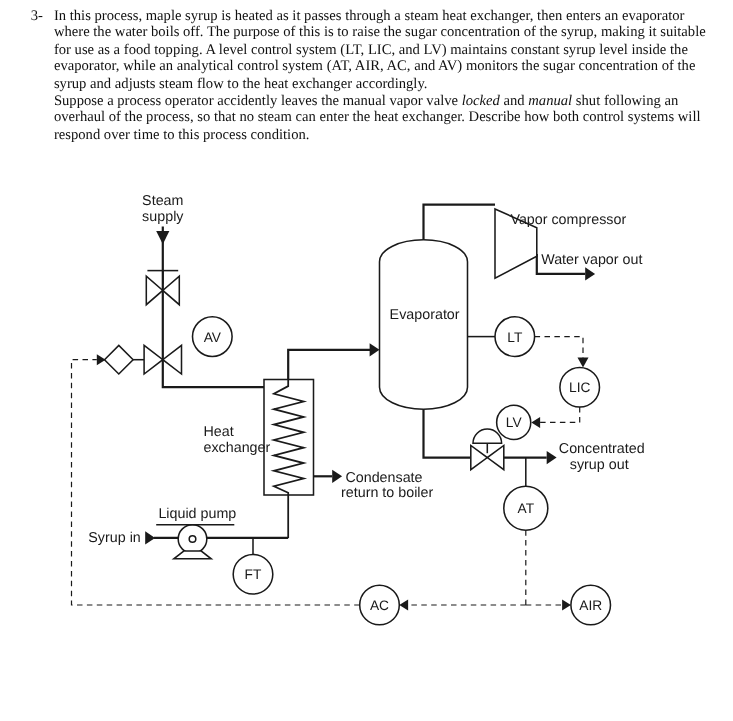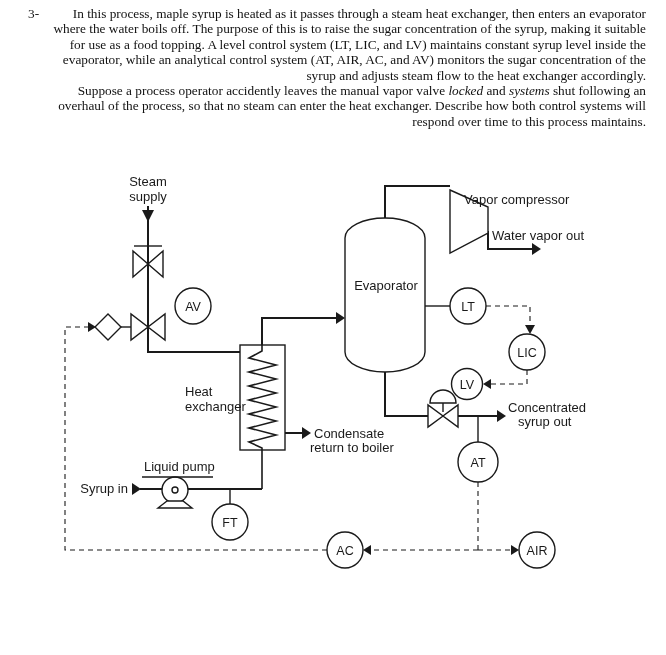--- a/index.html
+++ b/index.html
@@ -2,21 +2,21 @@
 <html><head>
 <meta charset="utf-8">
 <style>
   html,body{margin:0;padding:0;background:#fff;}
   .page{position:relative;width:666px;height:655px;background:#fff;overflow:hidden;
         font-family:"Liberation Serif", serif;color:#111;}
   .question{position:absolute;left:28px;top:6px;width:618px;display:flex;
             font-size:13.3px;line-height:15.4px;}
   .qnum{width:21px;flex:none;}
   .qbody{flex:1;}
-  .qbody p{margin:0;text-align:right;}
+  .qbody p{margin:0;}
   .qbody em{}
   svg{position:absolute;left:0;top:0;}
   .pipe{stroke:#1a1a1a;stroke-width:2;fill:none;}
   .thin{stroke:#1a1a1a;stroke-width:1.4;fill:none;}
   .coil{stroke:#1a1a1a;stroke-width:1.6;fill:none;}
   .sig{stroke:#1a1a1a;stroke-width:1.1;fill:none;stroke-dasharray:5 4;}
   .body-shape{stroke:#1a1a1a;stroke-width:1.4;fill:#ffffff;}
   .bubble{stroke:#1a1a1a;stroke-width:1.4;fill:#ffffff;}
   .arrow{fill:#1a1a1a;stroke:none;}
   .lbl{font-family:"Liberation Sans", sans-serif;font-size:13px;fill:#1a1a1a;}
@@ -26,21 +26,21 @@
 </style>
 </head>
 <body>
 
 <div class="page">
 
   <div class="question">
     <div class="qnum">3-</div>
     <div class="qbody">
       <p>In this process, maple syrup is heated as it passes through a steam heat exchanger, then enters an evaporator where the water boils off. The purpose of this is to raise the sugar concentration of the syrup, making it suitable for use as a food topping. A level control system (LT, LIC, and LV) maintains constant syrup level inside the evaporator, while an analytical control system (AT, AIR, AC, and AV) monitors the sugar concentration of the syrup and adjusts steam flow to the heat exchanger accordingly.</p>
-      <p><span>Suppose a process operator accidently leaves the manual vapor valve </span><em>locked</em><span> and </span><em>systems</em><span> shut following an overhaul of the process, so that no steam can enter the heat exchanger. Describe how both control systems will respond over time to this process maintains.</span></p>
+      <p><span>Suppose a process operator accidently leaves the manual vapor valve </span><em>locked</em><span> and </span><em>manual</em><span> shut following an overhaul of the process, so that no steam can enter the heat exchanger. Describe how both control systems will respond over time to this process condition.</span></p>
     </div>
   </div>
 
   <svg width="666" height="655" viewBox="0 0 666 655">
 
     <g>
       <path class="sig" d="M327,550 H65 V327 H88"></path>
     </g>
     <g>
       <path class="sig" d="M478,482 V550"></path>

